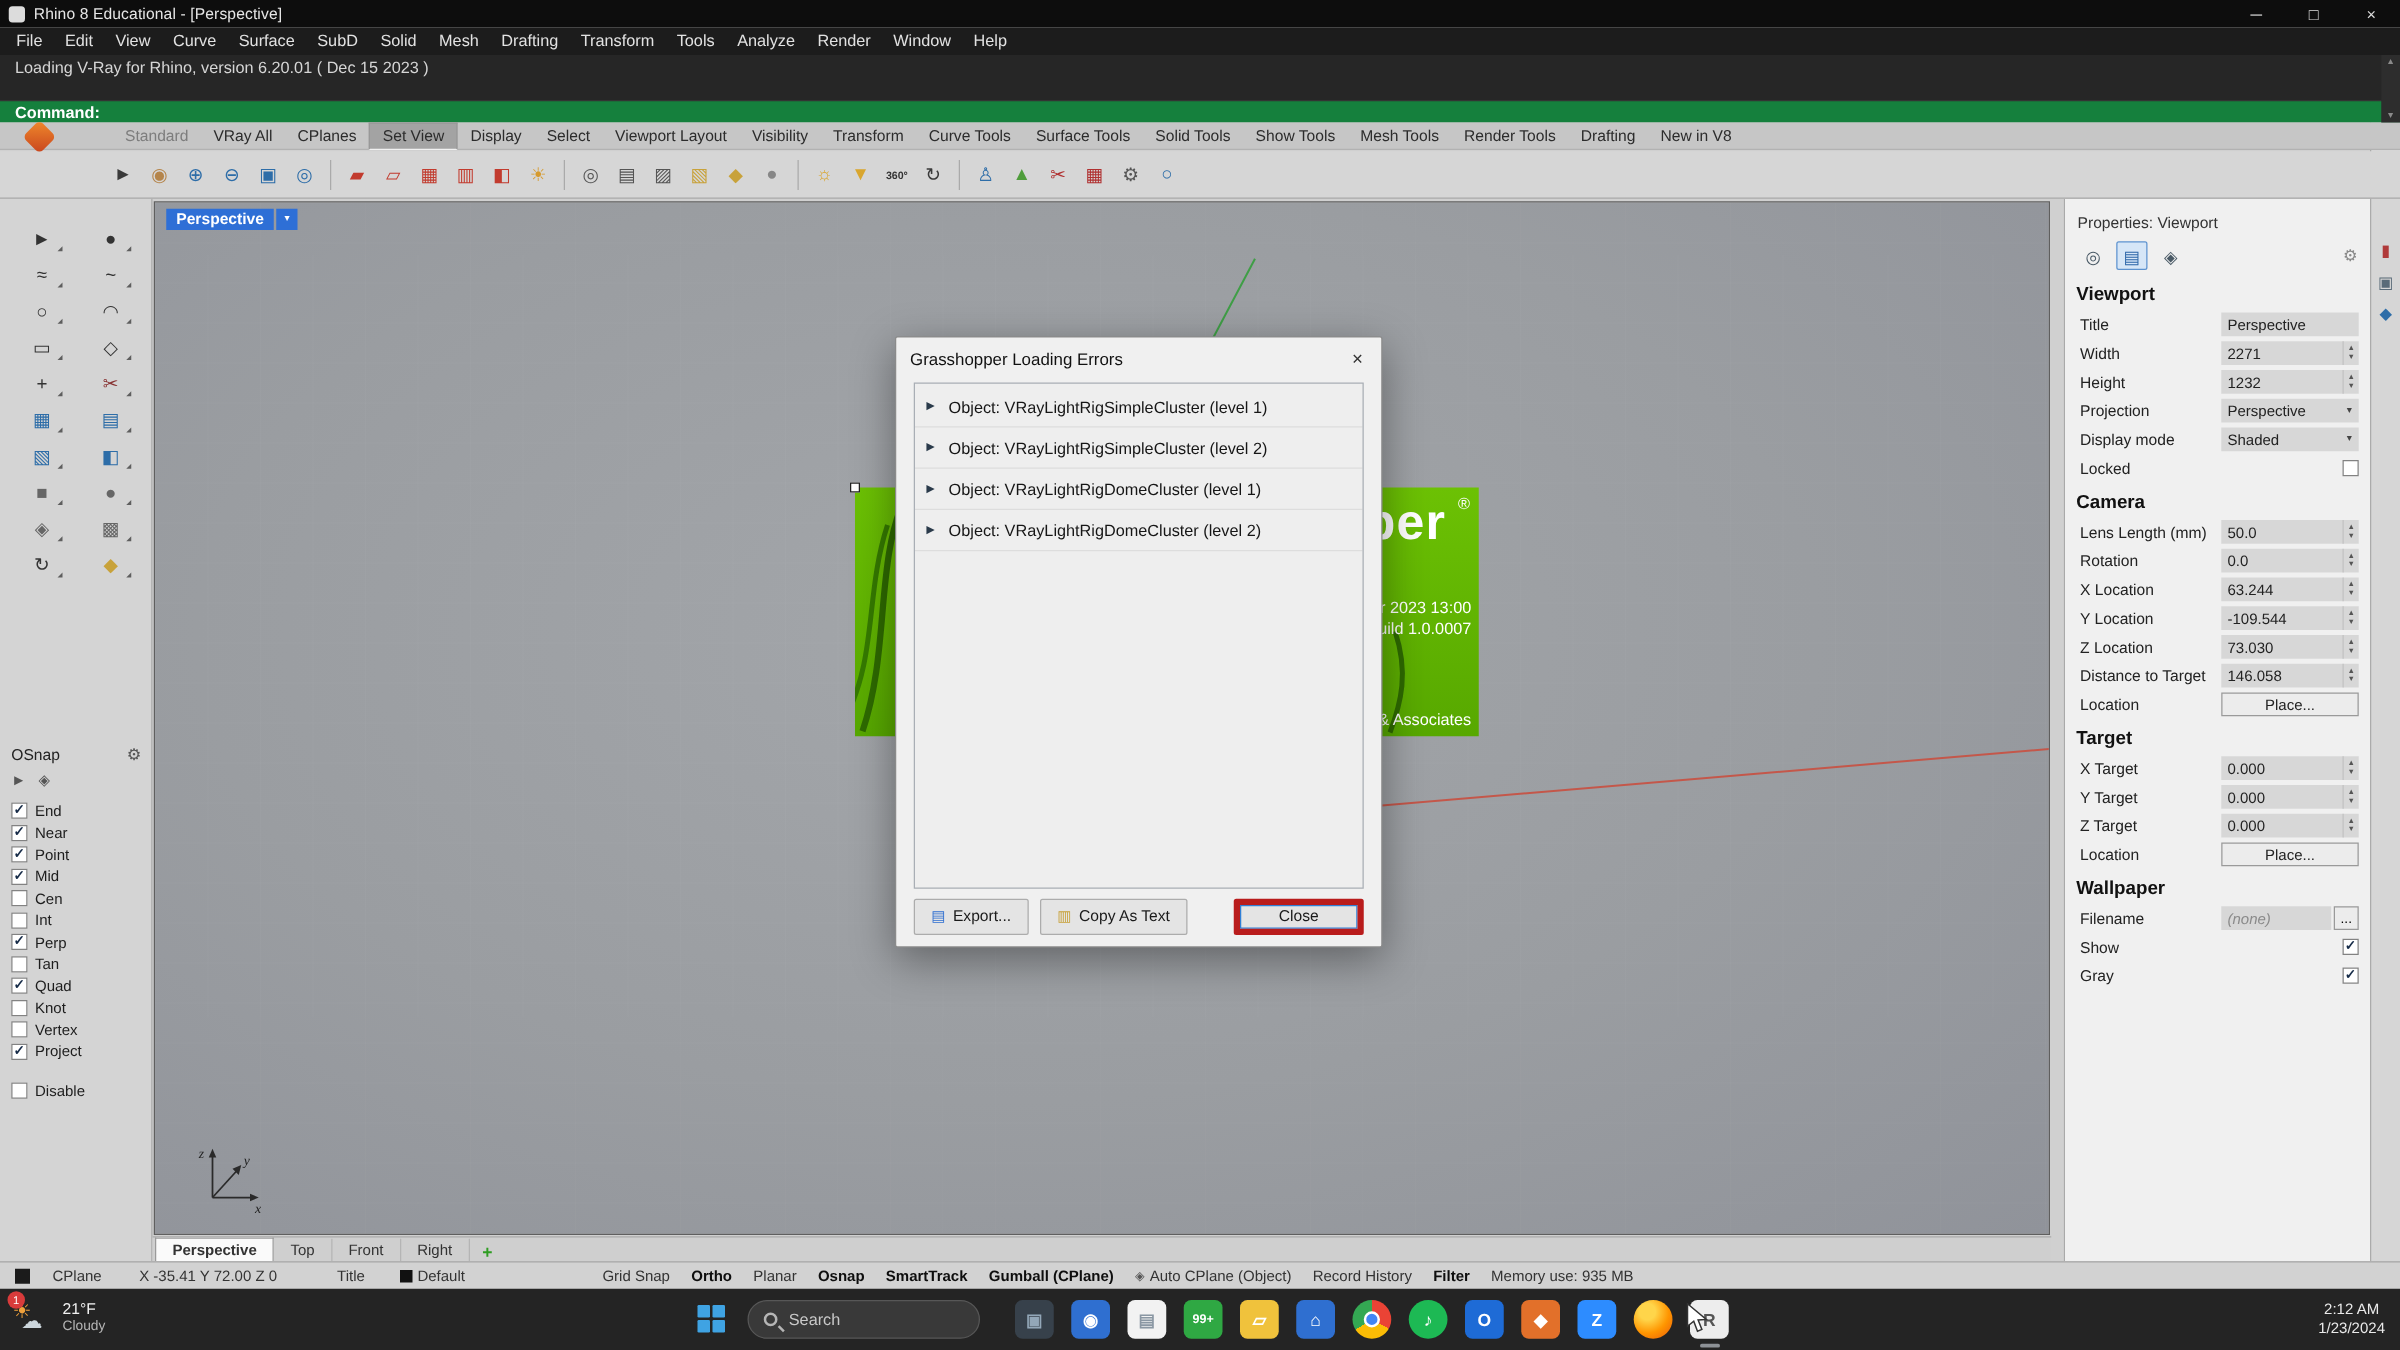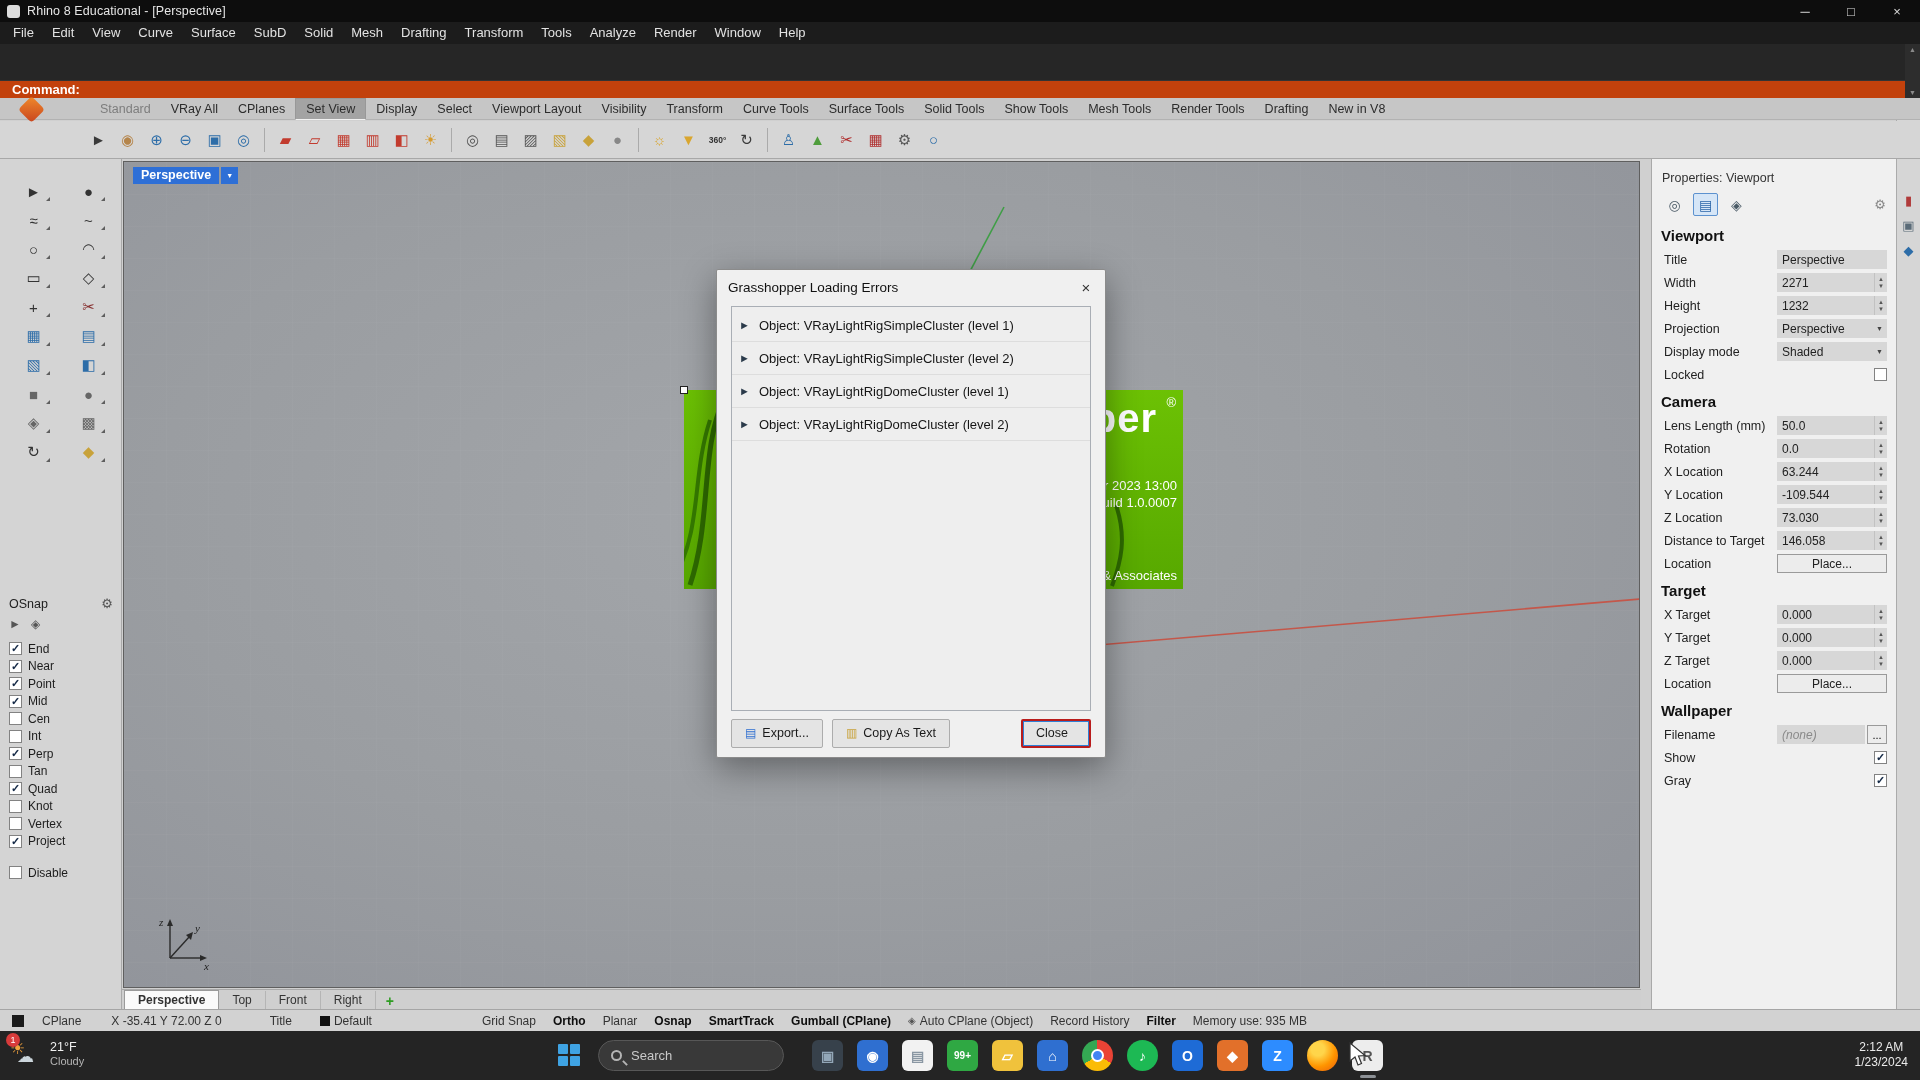--- a/index.html
+++ b/index.html
@@ -14,21 +14,21 @@
 .win-controls{margin-left:auto;display:flex}
 .win-btn{width:46px;height:22px;display:flex;align-items:center;justify-content:center;font-size:13px;color:#dcdcdc;cursor:default}
 
 
 #menubar{position:absolute;left:0;top:22px;width:1920px;height:22px;background:#1c1c1c;display:flex;align-items:center;padding-left:4px;z-index:20}
 .menu-item{color:#e2e2e2;font-size:13px;padding:0 9px;line-height:22px}
 
 
 #cmdhistory{position:absolute;left:0;top:44px;width:1920px;height:36px;background:#262626;color:#d6d6d6;font-size:13px;padding:1px 0 0 12px;z-index:20}
 #cmdhistory .cmd-line{line-height:17px;white-space:nowrap}
-#cmdprompt{position:absolute;left:0;top:80px;width:1920px;height:18px;background:#c2410c;color:#fff;font-weight:bold;font-size:13px;padding-left:12px;line-height:18px;border-top:1px solid #333;z-index:20}
+#cmdprompt{position:absolute;left:0;top:80px;width:1920px;height:18px;background:#15803d;color:#fff;font-weight:bold;font-size:13px;padding-left:12px;line-height:18px;border-top:1px solid #333;z-index:20}
 #cmdscroll{position:absolute;right:0;top:44px;width:15px;height:54px;background:#2d2d2d;z-index:21;display:flex;flex-direction:column;justify-content:space-between;align-items:center;padding:2px 0}
 #cmdscroll span{font-size:7px;color:#8a8a8a}
 
 
 #tabsrow{position:absolute;left:0;top:98px;width:1920px;height:22px;background:#c6c6c6;display:flex;align-items:flex-end;padding-left:90px;z-index:20;border-bottom:1px solid #b2b2b2}
 .ttab{font-size:12.5px;color:#2c2c2c;padding:3px 10px 3px 10px;white-space:nowrap}
 .ttab.active{background:#a3a3a3;border:1px solid #989898;border-bottom:1px solid #f1f1f1;margin-bottom:-1px}
 .ttab.dim{color:#7d7d7d}
 .leaf-icon{position:absolute;left:22px;top:100px;width:19px;height:19px;transform:rotate(45deg);background:linear-gradient(135deg,#f08a2c,#c8441e);border-radius:4px;z-index:21}
 
@@ -122,21 +122,21 @@
 
 #dialog{position:absolute;left:716px;top:269px;width:390px;height:489px;background:#f0f0f0;border:1px solid #8b8b8b;box-shadow:0 10px 34px rgba(0,0,0,.38);z-index:40;border-radius:2px}
 #dlgtitle{height:34px;display:flex;align-items:center;padding-left:11px;font-size:13.5px;color:#111}
 #dlgclose{margin-left:auto;width:38px;height:32px;display:flex;align-items:center;justify-content:center;font-size:15px;color:#333}
 #dlglist{position:absolute;left:14px;right:14px;top:36px;bottom:46px;background:#eeeeee;border:1px solid #a9aeb5;overflow:hidden;padding-top:2px}
 .dlg-item{height:33px;display:flex;align-items:center;gap:9px;padding-left:7px;border-bottom:1px solid rgba(0,0,0,.07);font-size:13px;color:#161616}
 .dlg-item .it-ico{font-size:11px;color:#2a3a4a}
 #dlgfooter{position:absolute;left:14px;right:14px;bottom:9px;height:30px;display:flex;align-items:center;gap:9px}
 .dlg-btn{height:29px;background:#e4e4e4;border:1px solid #acacac;border-radius:2px;font-size:12.5px;color:#1a1a1a;display:flex;align-items:center;gap:6px;padding:0 13px;font-family:"Liberation Sans",sans-serif}
 .dlg-btn .b-ico{font-size:12px}
-.dlg-btn.default{margin-left:auto;border:2px solid #b91c1c;box-shadow:inset 0 0 0 1px #2f7fd6;width:70px;justify-content:flex-start}
+.dlg-btn.default{margin-left:auto;border:5px solid #b91c1c;box-shadow:inset 0 0 0 1px #2f7fd6;width:104px;justify-content:center}
 
 
 #taskbar{position:absolute;left:0;top:1031px;width:1920px;height:49px;background:#242424;z-index:50}
 #weather{position:absolute;left:10px;top:6px;display:flex;align-items:center;gap:8px}
 .w-icon{position:relative;width:32px;height:34px}
 .w-sun{position:absolute;left:0;top:1px;font-size:17px;color:#f0a23c}
 .w-cloud{position:absolute;left:7px;top:9px;font-size:17px;color:#ccd6dc}
 .w-badge{position:absolute;left:-4px;top:-4px;width:14px;height:14px;border-radius:50%;background:#d83b3b;color:#fff;font-size:9px;display:flex;align-items:center;justify-content:center;z-index:2}
 .w-temp{font-size:12.5px;color:#f0f0f0;line-height:15px}
 .w-cond{font-size:11px;color:#b5b5b5;line-height:13px}
@@ -185,20 +185,21 @@
       <span class="menu-item">Drafting</span>
       <span class="menu-item">Transform</span>
       <span class="menu-item">Tools</span>
       <span class="menu-item">Analyze</span>
       <span class="menu-item">Render</span>
       <span class="menu-item">Window</span>
       <span class="menu-item">Help</span>
     </div>
 
   <div id="cmdhistory">
+    <div class="cmd-line">Loading V-Ray for Rhino, version 6.20.01 ( Dec 15 2023 )</div>
   </div>
   <div id="cmdprompt">Command:</div>
   <div id="cmdscroll">
       <span>▲</span>
       <span>▼</span>
     </div>
 
   <span class="leaf-icon"></span>
   <div id="tabsrow">
       <span class="ttab dim">Standard</span>

